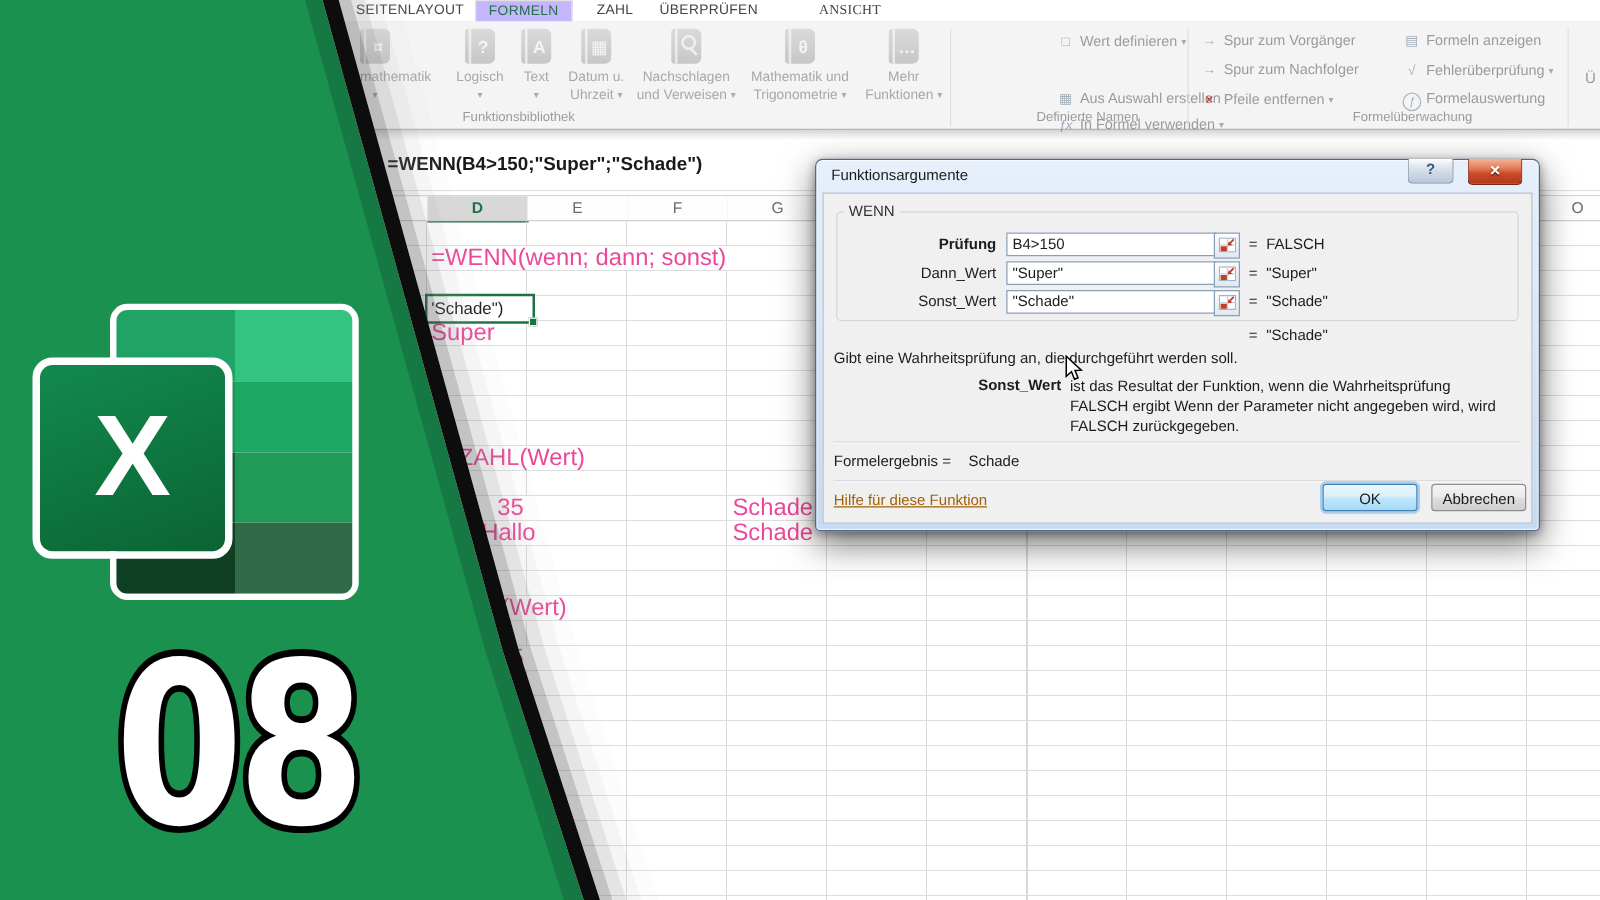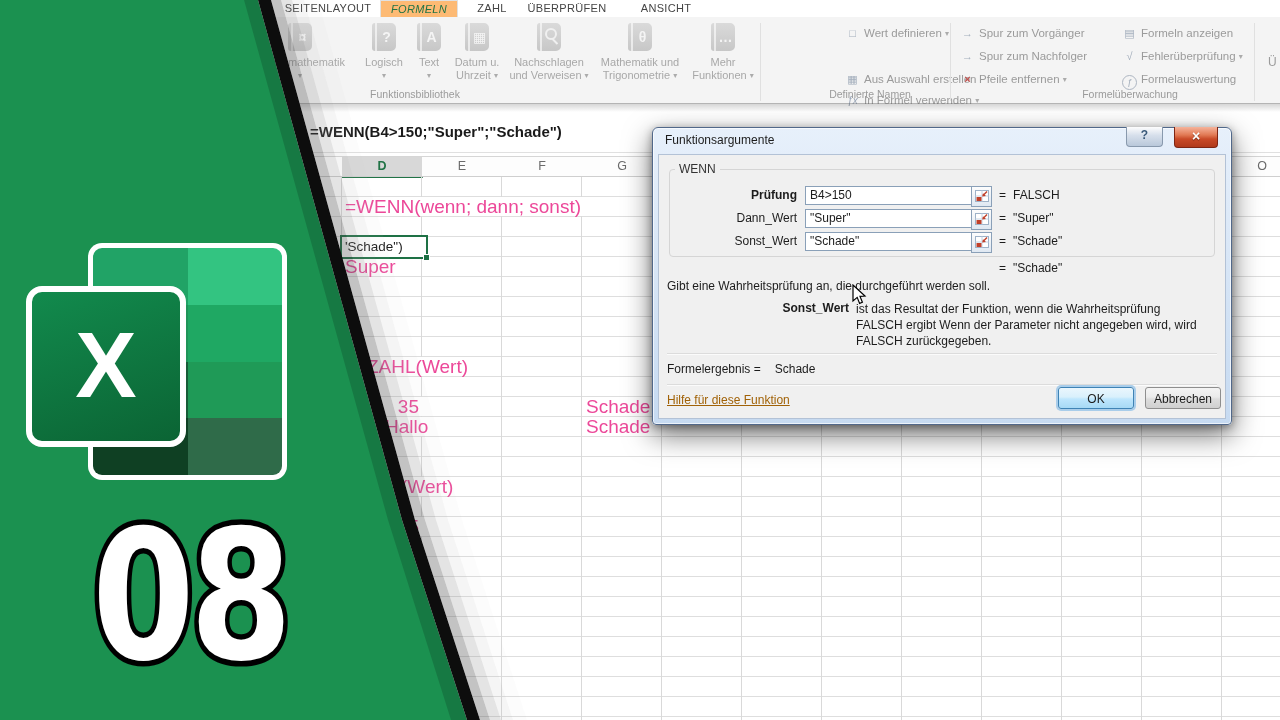--- a/index.html
+++ b/index.html
@@ -5,21 +5,21 @@
   html,body{margin:0;padding:0;}
   body{width:1280px;height:720px;overflow:hidden;background:#fff;
        font-family:"Liberation Sans","DejaVu Sans",sans-serif;}
   #stage{position:absolute;left:0;top:0;width:1280px;height:720px;overflow:hidden;}
 
   
   #tabs-row{position:absolute;left:0;top:0;width:1280px;height:17px;background:#fff;
             border-bottom:1px solid #e3e3e3;z-index:1;}
   .tab{position:absolute;top:0;height:17px;line-height:17px;text-align:center;
        font-size:11px;color:#444;letter-spacing:.3px;cursor:default;}
-  .tab.active{background:#fdba74;border:1px solid #e1e1e1;border-bottom:none;color:#217346;height:18px;font-style:italic;}
+  .tab.active{background:#c4b5fd;border:1px solid #e1e1e1;border-bottom:none;color:#217346;height:18px;}
 
   
   #ribbon-body{position:absolute;left:0;top:17px;width:1280px;height:86px;background:#f4f4f4;
                border-bottom:1px solid #d9d9d9;z-index:1;}
   .vsep{position:absolute;top:6px;height:78px;width:1px;background:#e0e0e0;}
   .grp-label{position:absolute;bottom:3px;font-size:10.5px;color:#9b9b9b;text-align:center;white-space:nowrap;}
 
   .flib-btn{position:absolute;top:4px;height:78px;text-align:center;color:#a8a8a8;font-size:11px;line-height:13px;}
   .book{position:relative;width:24px;height:28px;margin:2px auto 5px;
         background:linear-gradient(#dadada,#c7c7c7);border-radius:3px 5px 5px 3px;}
@@ -147,21 +147,21 @@
 </head>
 <body>
 
 <div id="stage">
 
   <div id="tabs-row">
     <div class="tab" style="left:280px;width:96px;">SEITENLAYOUT</div>
     <div class="tab active" style="left:380px;width:76px;">FORMELN</div>
     <div class="tab" style="left:462px;width:60px;">ZAHL</div>
     <div class="tab" style="left:524px;width:86px;">ÜBERPRÜFEN</div>
-    <div class="tab" style="left:630px;width:72px;">ANSICHT</div>
+    <div class="tab" style="left:644px;width:72px;font-family:Liberation Serif, serif;">ANSICHT</div>
   </div>
 
   <div id="ribbon-body">
 
     <div class="flib-btn" style="left:245px;width:110px;">
       <div class="book">
           <span class="glyph">¤</span>
         </div>
       <div>Finanzmathematik</div>
       <div><span class="arrow-glyph">▾</span></div>

